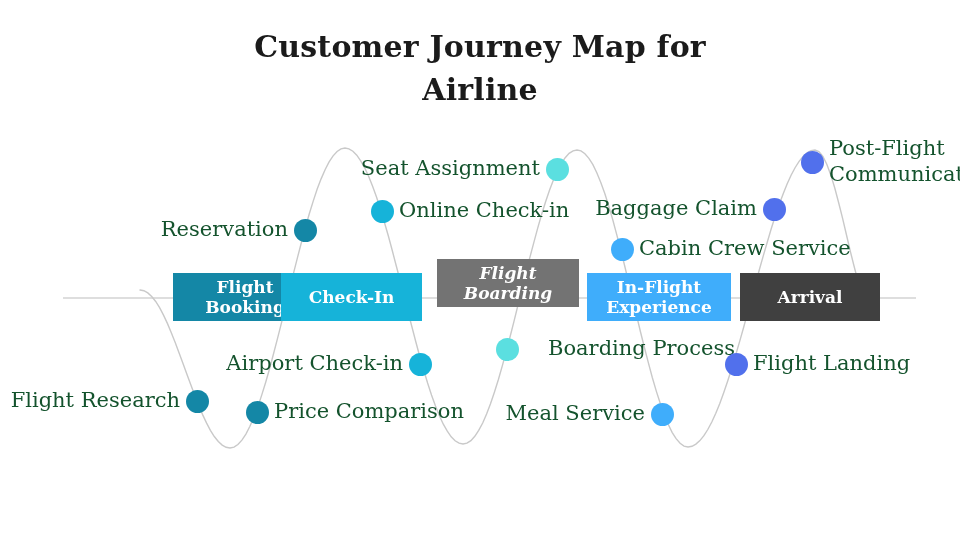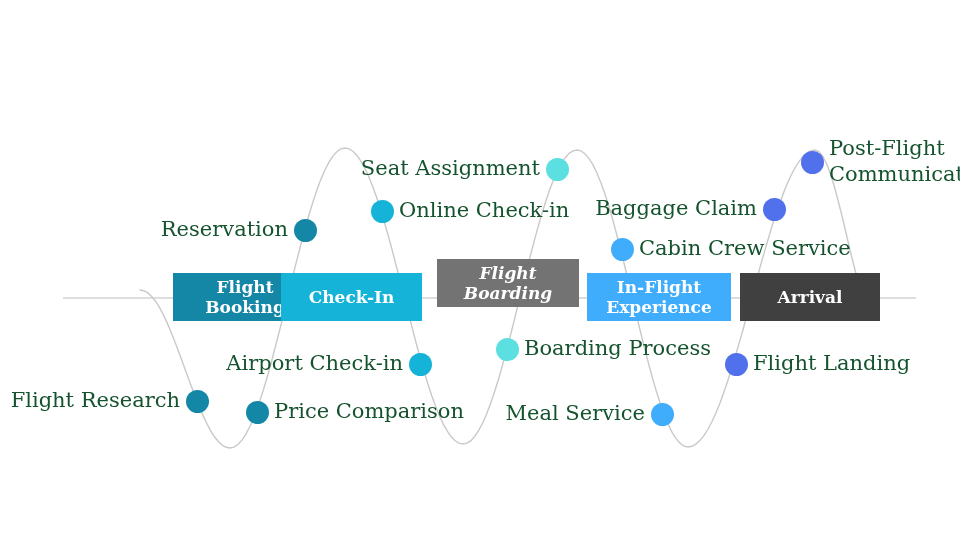--- a/index.html
+++ b/index.html
@@ -36,20 +36,22 @@
     transform:translateY(-50%);
   }
   .tp-label.left{text-align:right;}
   .tp-label.right{text-align:left;}
 </style>
 </head>
 <body>
 
 <div class="canvas">
 
+  <h1 class="title">Customer Journey Map for
+Airline</h1>
 
   <svg id="wave-svg" width="960" height="540" viewBox="0 0 960 540">
     <line id="baseline" fill="none" stroke-width="1.2" x1="63" x2="916" y1="298" y2="298" stroke="#bdbdbd"></line>
     <path id="wavepath" fill="none" stroke-width="1.4" stroke-linecap="round" d="M140.0,290.0 L143.9,290.7 L147.8,292.9 L151.7,296.5 L155.7,301.5 L159.6,307.7 L163.5,315.1 L167.4,323.4 L171.3,332.7 L175.2,342.5 L179.1,352.9 L183.0,363.6 L187.0,374.4 L190.9,385.1 L194.8,395.5 L198.7,405.3 L202.6,414.6 L206.5,422.9 L210.4,430.3 L214.3,436.5 L218.3,441.5 L222.2,445.1 L226.1,447.3 L230.0,448.0 L234.0,447.1 L237.9,444.5 L241.9,440.1 L245.9,434.1 L249.8,426.5 L253.8,417.4 L257.8,406.9 L261.7,395.1 L265.7,382.2 L269.7,368.3 L273.6,353.5 L277.6,338.1 L281.6,322.3 L285.5,306.1 L289.5,289.9 L293.4,273.7 L297.4,257.9 L301.4,242.5 L305.3,227.7 L309.3,213.8 L313.3,200.9 L317.2,189.1 L321.2,178.6 L325.2,169.5 L329.1,161.9 L333.1,155.9 L337.1,151.5 L341.0,148.9 L345.0,148.0 L348.9,148.8 L352.9,151.2 L356.8,155.2 L360.7,160.8 L364.7,167.8 L368.6,176.3 L372.5,186.0 L376.5,197.0 L380.4,209.0 L384.3,222.0 L388.3,235.8 L392.2,250.3 L396.1,265.2 L400.1,280.5 L404.0,296.0 L407.9,311.5 L411.9,326.8 L415.8,341.7 L419.7,356.2 L423.7,370.0 L427.6,383.0 L431.5,395.0 L435.5,406.0 L439.4,415.7 L443.3,424.2 L447.3,431.2 L451.2,436.8 L455.1,440.8 L459.1,443.2 L463.0,444.0 L466.9,443.1 L470.9,440.6 L474.8,436.3 L478.7,430.4 L482.7,423.0 L486.6,414.0 L490.5,403.7 L494.4,392.2 L498.4,379.5 L502.3,365.9 L506.2,351.4 L510.2,336.3 L514.1,320.8 L518.0,305.0 L522.0,289.0 L525.9,273.2 L529.8,257.7 L533.8,242.6 L537.7,228.1 L541.6,214.5 L545.6,201.8 L549.5,190.3 L553.4,180.0 L557.3,171.0 L561.3,163.6 L565.2,157.7 L569.1,153.4 L573.1,150.9 L577.0,150.0 L581.0,150.9 L584.9,153.7 L588.9,158.3 L592.9,164.7 L596.8,172.8 L600.8,182.4 L604.8,193.5 L608.7,205.9 L612.7,219.5 L616.6,234.1 L620.6,249.5 L624.6,265.5 L628.5,281.9 L632.5,298.5 L636.5,315.1 L640.4,331.5 L644.4,347.5 L648.4,362.9 L652.3,377.5 L656.3,391.1 L660.3,403.5 L664.2,414.6 L668.2,424.2 L672.1,432.3 L676.1,438.7 L680.1,443.3 L684.0,446.1 L688.0,447.0 L692.0,446.3 L695.9,444.1 L699.9,440.6 L703.9,435.7 L707.8,429.5 L711.8,422.0 L715.8,413.3 L719.8,403.5 L723.7,392.7 L727.7,381.0 L731.7,368.5 L735.6,355.3 L739.6,341.6 L743.6,327.5 L747.5,313.1 L751.5,298.5 L755.5,283.9 L759.4,269.5 L763.4,255.4 L767.4,241.7 L771.3,228.5 L775.3,216.0 L779.3,204.3 L783.3,193.5 L787.2,183.7 L791.2,175.0 L795.2,167.5 L799.1,161.3 L803.1,156.4 L807.1,152.9 L811.0,150.7 L815.0,150.0 L818.9,151.6 L822.9,156.5 L826.8,164.3 L830.8,174.9 L834.7,187.8 L838.6,202.5 L842.6,218.4 L846.5,235.0 L850.4,251.6 L854.4,267.5 L858.3,282.2 L862.3,295.1 L866.2,305.7 L870.1,313.5 L874.1,318.4 L878.0,320.0" stroke="#c9c9c9"></path>
   </svg>
 
   <div id="stages">
       <div class="stage" style="left: 125px; top: 273px; width: 144px; height: 48px; background: rgb(20, 135, 166); margin-left: 48px;">
         <span>Flight Booking</span>
       </div>
@@ -71,21 +73,21 @@
       <div class="tp-label left" style="top: 401px; right: 780px;">Flight Research</div>
       <div class="dot" style="left: 245.5px; top: 400.5px; background: rgb(20, 135, 166);"></div>
       <div class="tp-label right" style="top: 412px; left: 274px;">Price Comparison</div>
       <div class="dot" style="left: 293.5px; top: 218.5px; background: rgb(20, 135, 166);"></div>
       <div class="tp-label left" style="top: 230px; right: 672px;">Reservation</div>
       <div class="dot" style="left: 370.5px; top: 199.5px; background: rgb(22, 179, 217);"></div>
       <div class="tp-label right" style="top: 211px; left: 399px;">Online Check-in</div>
       <div class="dot" style="left: 408.5px; top: 352.5px; background: rgb(22, 179, 217);"></div>
       <div class="tp-label left" style="top: 364px; right: 557px; padding-left: 24px;">Airport Check-in</div>
       <div class="dot" style="left: 495.5px; top: 337.5px; background: rgb(91, 223, 224);"></div>
-      <div class="tp-label right" style="top: 349px; left: 524px; text-align: center;">Boarding Process</div>
+      <div class="tp-label right" style="top: 349px; left: 548px; text-align: center;">Boarding Process</div>
       <div class="dot" style="left: 545.5px; top: 157.5px; background: rgb(91, 223, 224);"></div>
       <div class="tp-label left" style="top: 169px; right: 420px;">Seat Assignment</div>
       <div class="dot" style="left: 610.5px; top: 237.5px; background: rgb(63, 173, 251);"></div>
       <div class="tp-label right" style="top: 249px; left: 639px;">Cabin Crew Service</div>
       <div class="dot" style="left: 650.5px; top: 402.5px; background: rgb(63, 173, 251);"></div>
       <div class="tp-label left" style="top: 414px; right: 315px;">Meal Service</div>
       <div class="dot" style="left: 724.5px; top: 352.5px; background: rgb(81, 112, 236);"></div>
       <div class="tp-label right" style="top: 364px; left: 753px;">Flight Landing</div>
       <div class="dot" style="left: 762.5px; top: 197.5px; background: rgb(81, 112, 236);"></div>
       <div class="tp-label left" style="top: 209px; right: 203px;">Baggage Claim</div>

